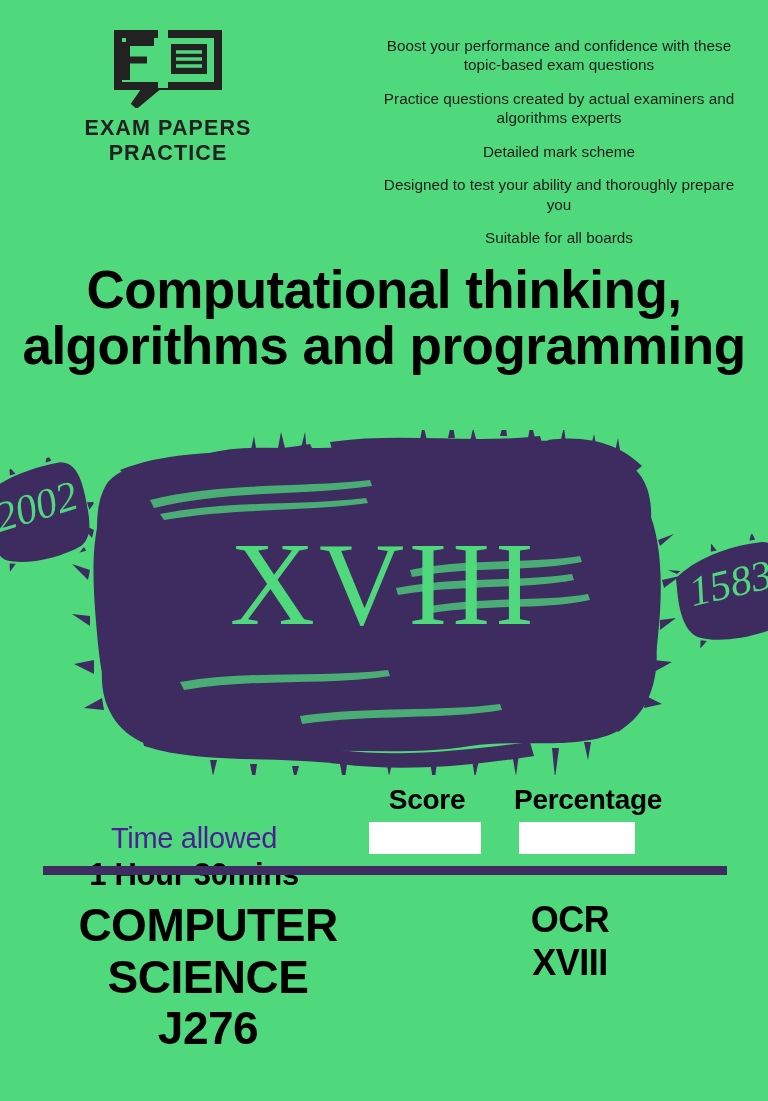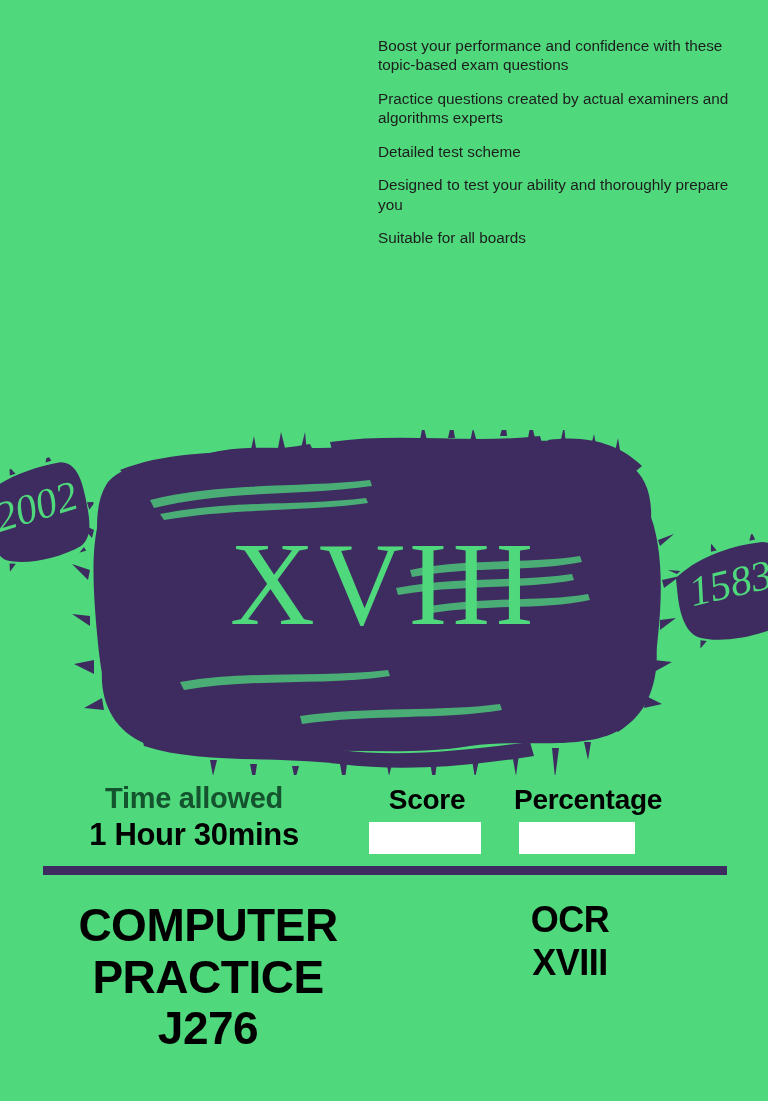--- a/index.html
+++ b/index.html
@@ -37,20 +37,21 @@
   
   #features {
     position:absolute; left:378px; top:36px; width:362px;
   }
   .feature {
     color:#1d1d1d;
     font-size:15.3px;
     line-height:1.27;
     margin-bottom:14px;
     font-family:"Liberation Sans", sans-serif;
+    text-align:center;
   }
 
   
   #paper-title {
     position:absolute;
     left:0; top:262px; width:768px;
     text-align:center;
     font-size:53px;
     line-height:1.06;
     font-weight:bold;
@@ -104,23 +105,24 @@
   }
 
   
   #meta-row {
     position:absolute; left:0; top:782px; width:768px; height:74px;
   }
   #time-block {
     position:absolute; left:44px; top:0; width:300px; text-align:center;
   }
   #time-label {
-    font-size:29px; font-weight:bold; color:#14532d;
+    font-size:29px; font-weight:normal; color:#4c1d95;
     font-family:"Liberation Sans", sans-serif;
     letter-spacing:-0.3px;
+    margin-top:40px;
   }
   #time-value {
     font-size:31px; font-weight:bold; color:#000;
     margin-top:2px;
     font-family:"Liberation Sans", sans-serif;
     letter-spacing:-0.3px;
   }
   .score-group { position:absolute; top:2px; }
   #score-group { left:368px; width:118px; }
   #percentage-group { left:508px; width:160px; }
@@ -186,29 +188,48 @@
     color:#0b0b0b;
     letter-spacing:-0.4px;
     font-family:"Liberation Sans", sans-serif;
   }
 </style>
 </head>
 <body>
 
 <div id="page">
 
+  <div id="logo-block">
+    <svg id="logo-mark" viewBox="0 0 108 78">
+
+      <path d="M4 4 H104 V56 H4 Z" fill="none" stroke="#222222" stroke-width="8"></path>
+
+      <path d="M34 56 L20 76 L44 56 Z" fill="#222222" stroke="#222222" stroke-width="8" stroke-linejoin="miter"></path>
+
+      <rect x="44" y="0" width="10" height="58" fill="#4FD97C"></rect>
+
+      <path d="M12 12 H40" stroke="#222222" stroke-width="8" fill="none"></path>
+      <path d="M12 12 V50" stroke="#222222" stroke-width="8" fill="none"></path>
+      <path d="M12 30 H33" stroke="#222222" stroke-width="7" fill="none"></path>
+
+      <rect x="57" y="14" width="36" height="30" fill="#222222"></rect>
+      <path d="M62 22 H88 M62 29 H88 M62 36 H88" stroke="#4FD97C" stroke-width="3.4"></path>
+    </svg>
+    <div id="logo-wordmark">EXAM PAPERS PRACTICE</div>
+  </div>
 
   <div id="features">
     <div class="feature">Boost your performance and confidence with these topic-based exam questions</div>
     <div class="feature">Practice questions created by actual examiners and algorithms experts</div>
-    <div class="feature">Detailed test scheme</div>
+    <div class="feature">Detailed mark scheme</div>
     <div class="feature">Designed to test your ability and thoroughly prepare you</div>
     <div class="feature">Suitable for all boards</div>
   </div>
 
+  <div id="paper-title">Computational thinking, algorithms and programming</div>
 
   <div id="brush-area">
     <svg id="brush-svg" width="768" height="345" viewBox="0 0 768 345">
       <g fill="#3E2C60">
         <path d="M108 52 C130 28 170 34 206 24 C250 12 300 22 352 16 C410 10 470 20 524 12
                  C562 7 600 18 628 34 C648 46 654 72 650 100
                  C658 134 652 176 656 212 C660 250 648 284 620 300
                  C580 322 520 308 470 316 C410 326 350 318 292 322
                  C240 326 186 330 146 314 C114 301 100 272 102 240
                  C96 206 104 168 100 134 C96 104 94 72 108 52 Z"></path>
@@ -287,21 +308,21 @@
     <div id="percentage-group" class="score-group">
       <div class="score-label">Percentage</div>
       <div class="score-box"></div>
     </div>
   </div>
 
   <div id="divider"></div>
 
   <div id="subject-block">
     <div class="subject-line">COMPUTER</div>
-    <div class="subject-line">PRACTICE</div>
+    <div class="subject-line">SCIENCE</div>
     <div class="subject-line">J276</div>
   </div>
 
   <div id="board-block">
     <div class="board-line">OCR</div>
     <div class="board-line">XVIII</div>
   </div>
 
 
 </div>

